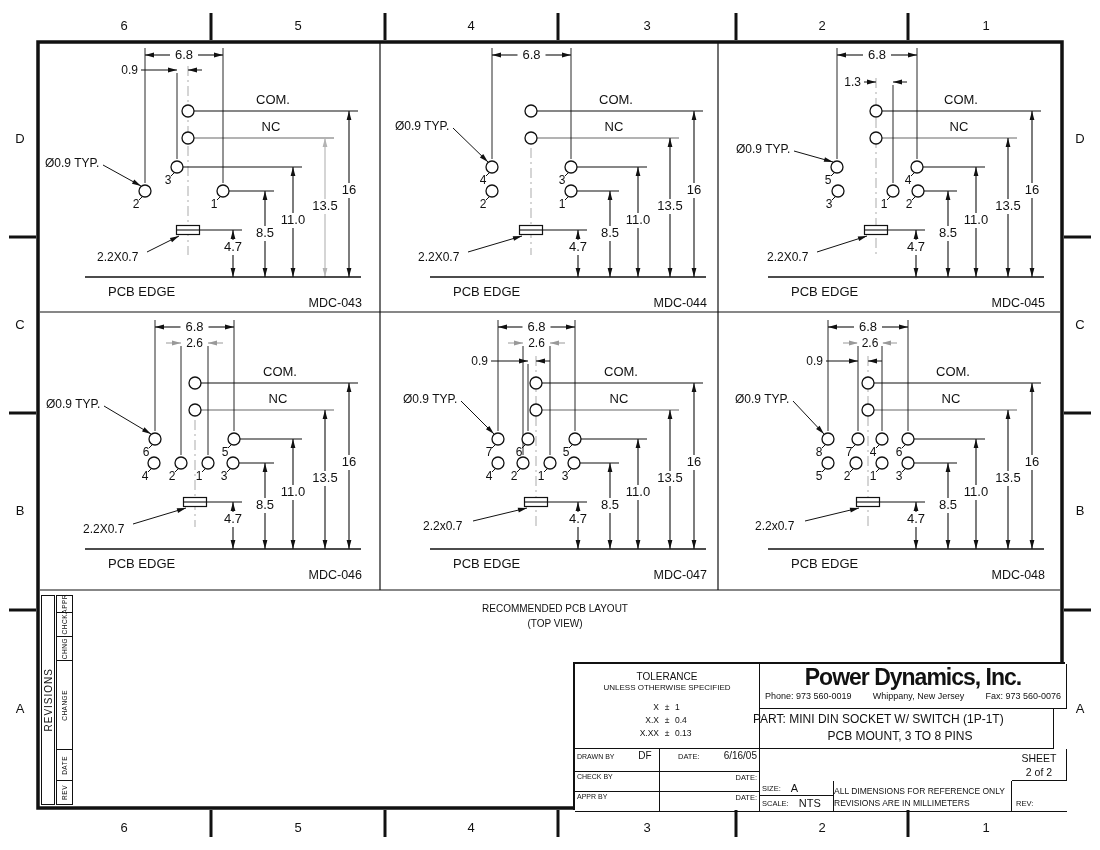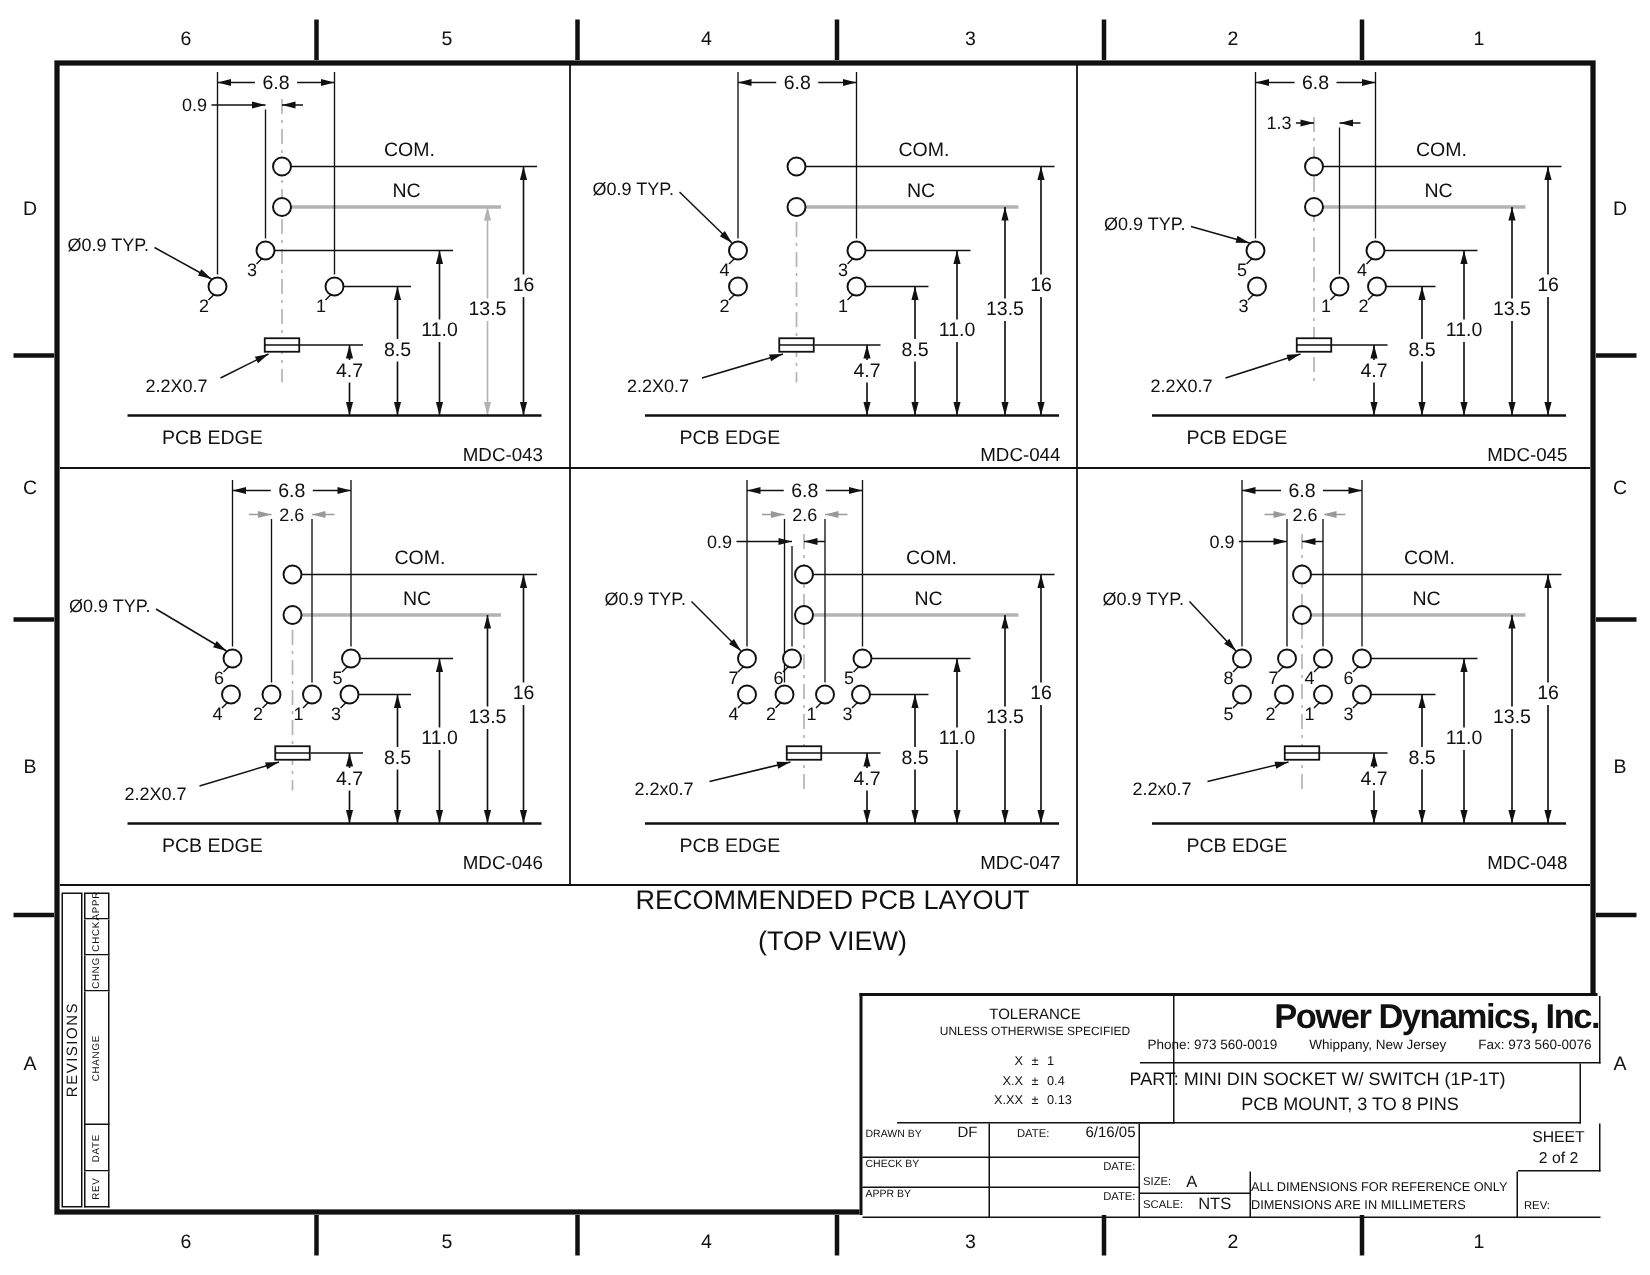--- a/index.html
+++ b/index.html
@@ -2,45 +2,45 @@
 <html><head>
 <meta charset="utf-8">
 <style>
   html,body{margin:0;padding:0;background:#fff;width:1100px;height:850px;overflow:hidden;
     font-family:"Liberation Sans","DejaVu Sans",sans-serif;color:#111;}
   #stage{position:relative;width:1100px;height:850px;background:#fff;}
   svg{position:absolute;left:0;top:0;}
   svg text{font-family:"Liberation Sans","DejaVu Sans",sans-serif;fill:#111;}
   .overlay{position:absolute;box-sizing:border-box;}
   
-  .note{left:360px;top:587px;width:390px;text-align:center;font-size:18px;line-height:1.5;}
+  .note{left:360px;top:601px;width:390px;text-align:center;font-size:10px;line-height:1.5;}
   
   .rev{left:41px;top:595px;height:210px;display:flex;}
   .rev-title{width:14px;border:1.5px solid #111;box-sizing:border-box;display:flex;align-items:center;justify-content:center;margin-right:1px;}
   .rev-cells{width:17px;display:flex;flex-direction:column;box-sizing:border-box;}
   .rev-cell{border:1px solid #111;border-top:none;box-sizing:border-box;display:flex;align-items:center;justify-content:center;background:#fff;}
   .rev-cell:first-child{border-top:1px solid #111;}
   .vtext{writing-mode:vertical-rl;transform:rotate(180deg);font-size:6.5px;letter-spacing:.5px;white-space:nowrap;}
   .rev-title .vtext{font-size:10px;letter-spacing:1px;}
   
   .tb{left:573px;top:662px;width:492px;height:148px;border-left:2px solid #111;border-top:2px solid #111;background:#fff;}
   .tb .cell{position:absolute;box-sizing:border-box;border-right:1px solid #111;border-bottom:1px solid #111;overflow:hidden;}
-  .tol{left:0;top:0;width:185px;height:85px;text-align:center;margin-left:23px;}
+  .tol{left:0;top:0;width:185px;height:85px;text-align:center;}
   .tol-title{font-size:10px;margin-top:7px;}
   .tol-sub{font-size:8px;margin-top:1px;}
   .tol-rows{margin-top:9px;font-size:8.5px;}
   .tol-row{display:flex;justify-content:center;line-height:1.5;}
   .tol-row .f{width:34px;text-align:right;}
   .tol-row .pm{width:16px;text-align:center;}
   .tol-row .v{width:34px;text-align:left;}
   .sig-by{left:0;width:85px;font-size:7px;padding:1px 2px;}
   .sig-date{left:85px;width:100px;font-size:7.5px;padding:1px 2px;text-align:right;}
   .sig-val{font-size:10px;display:inline-block;margin-left:22px;}
   .logo{left:185px;top:0;width:307px;height:45px;}
-  .logo-name{font-size:23px;font-weight:900;letter-spacing:-1px;text-align:right;line-height:1.15;white-space:nowrap;}
+  .logo-name{font-size:23px;font-weight:900;letter-spacing:-1px;text-align:center;line-height:1.15;white-space:nowrap;}
   .logo-phone{display:flex;justify-content:space-between;font-size:9px;padding:0 5px;margin-top:1px;}
   .partdesc{left:172px;top:45px;width:307px;height:40px;font-size:12px;}
   .partdesc .l1{padding:3px 0 0 6px;}
   .partdesc .l2{text-align:center;padding-top:3px;}
   .pn{left:185px;top:85px;width:252px;height:32px;}
   .pn-label{position:absolute;left:3px;bottom:2px;font-size:7.5px;}
   .pn-value{position:absolute;left:70px;top:2px;font-size:21px;}
   .sheet{left:437px;top:85px;width:55px;height:32px;text-align:center;font-size:10.5px;line-height:1.35;padding-top:2px;}
   .size{left:185px;top:117px;width:74px;height:15px;font-size:7.5px;padding:1px 2px;}
   .scale{left:185px;top:132px;width:74px;height:16px;font-size:7.5px;padding:1px 2px;}
@@ -670,19 +670,19 @@
     <div class="cell size">
       <span>SIZE:</span>
       <span class="szval">A</span>
     </div>
     <div class="cell scale">
       <span>SCALE:</span>
       <span class="szval">NTS</span>
     </div>
     <div class="cell notes">
       <div>ALL DIMENSIONS FOR REFERENCE ONLY</div>
-      <div>DIMENSIONS ARE IN MILLIMETERS</div>
+      <div>REVISIONS ARE IN MILLIMETERS</div>
     </div>
     <div class="cell revcell" style="border-right:none">
       <span>REV:</span>
     </div>
   </div>
 </div>
 
 </body></html>

